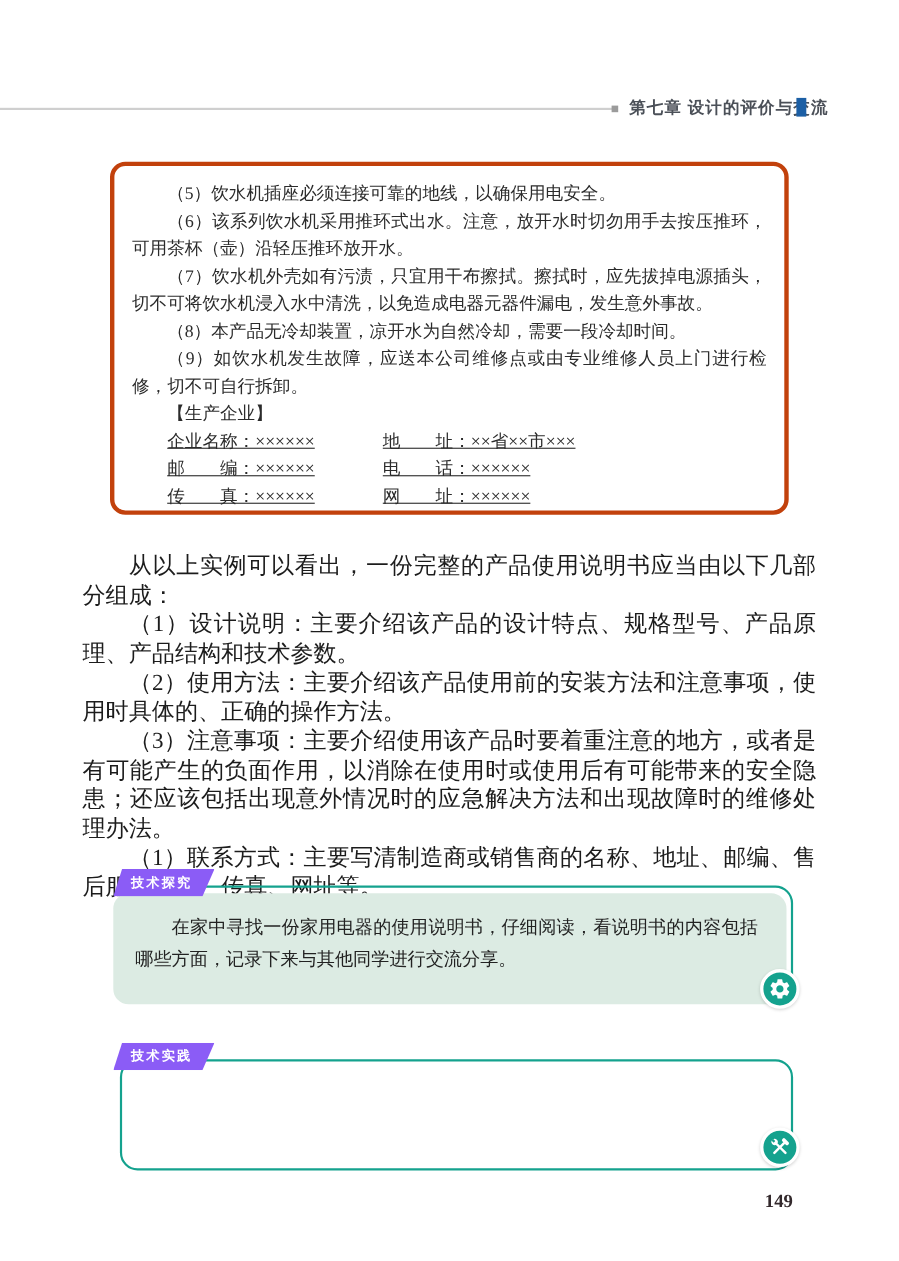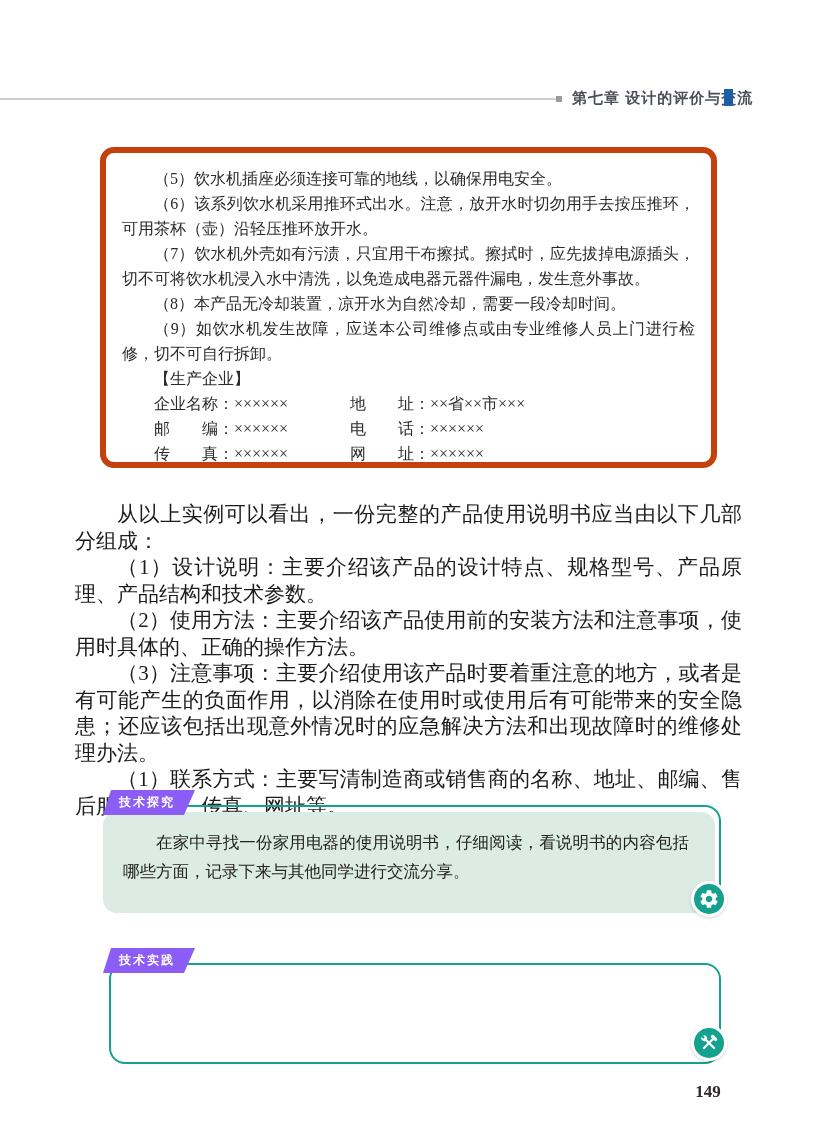--- a/index.html
+++ b/index.html
@@ -8,24 +8,24 @@
 
   
   .chapter-rule { position:absolute; top:98px; left:0; width:557px; height:2px; background:#cfcfcf; }
   .chapter-dot  { position:absolute; top:96px; left:556px; width:6px; height:6px; background:#9b9b9b; }
   .chapter-title{ position:absolute; top:89px; left:572px; font-family:"Liberation Sans", sans-serif;
                   font-weight:bold; font-size:15px; color:#4b5058; letter-spacing:1px; white-space:nowrap; }
   .chapter-bar  { position:absolute; top:89px; left:724px; width:9px; height:17px; background:#1c5fa5; }
 
   
   .notice-box { position:absolute; top:147px; left:100px; width:617px; height:321px;
-                border:6px solid #c2410c; border-radius:14px; padding:13px 16px 0 16px;
+                border:4px solid #c2410c; border-radius:14px; padding:13px 16px 0 16px;
                 font-size:16px; line-height:25px; color:#2b2b2b; }
   .notice-box p { text-indent:2em; text-align:justify; }
-  .company-row { display:flex; }
+  .company-row { display:flex;text-decoration:underline; }
   .company-left { margin-left:2em; width:196px; }
   .company-right{ flex:1; }
 
   
   .body-text { position:absolute; top:501px; left:75px; width:667px;
                font-size:21px; line-height:26.5px; color:#1c1c1c; }
   .body-text p { text-indent:2em; text-align:justify; }
 
   
   .activity { position:absolute; left:103px; width:612px; }

